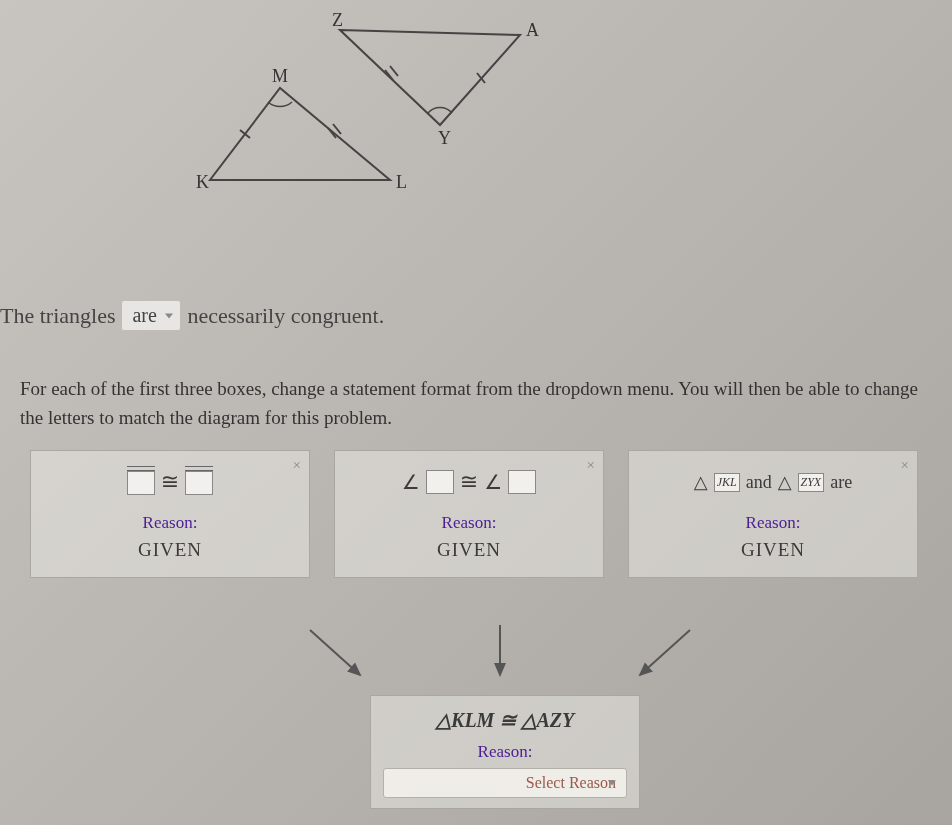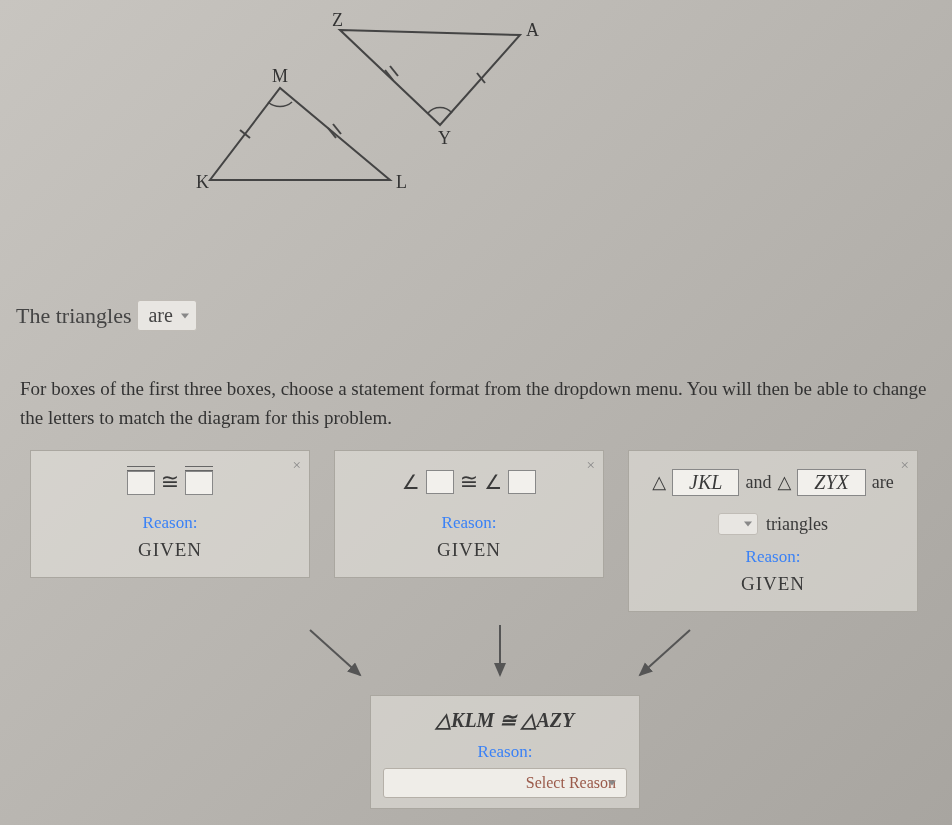--- a/index.html
+++ b/index.html
@@ -15,21 +15,21 @@
 .diagram-area {
   position: absolute;
   top: 10px;
   left: 150px;
   width: 450px;
   height: 200px;
 }
 .sentence {
   position: absolute;
   top: 300px;
-  left: 16px;
+  left: 0px;
   font-size: 22px;
   color: #444;
   display: flex;
   align-items: center;
   gap: 6px;
 }
 .dropdown-inline {
   background: #e8e6e2;
   border: 1px solid #c0bcb6;
   padding: 3px 22px 3px 10px;
@@ -110,30 +110,30 @@
   width: 28px;
   height: 24px;
   border: 1.5px solid #888;
   background: #f2f0ec;
   vertical-align: middle;
 }
 .filled-box {
   display: inline-block;
   border: 1.5px solid #888;
   background: #f2f0ec;
-  padding: 1px 16px;
+  padding: 1px 2px;
   font-style: italic;
-  font-size: 20px;
+  font-size: 12px;
 }
 .congruent { font-size: 22px; }
 .angle-sym { font-size: 20px; }
 .tri-sym { font-size: 18px; }
 .reason-label {
   font-size: 17px;
-  color: #3b82f6;
+  color: #4c1d95;
   margin-bottom: 6px;
 }
 .reason-value {
   font-size: 19px;
   letter-spacing: 1px;
 }
 .card3 .row2 {
   display: flex;
   align-items: center;
   justify-content: center;
@@ -234,23 +234,24 @@
 
     <text x="122" y="72" font-size="18" fill="#333">M</text>
     <text x="46" y="178" font-size="18" fill="#333">K</text>
     <text x="246" y="178" font-size="18" fill="#333">L</text>
   </svg>
 </div>
 
 <div class="sentence">
   <span>The triangles</span>
   <span class="dropdown-inline">are</span>
-</div>
-
-<div class="instructions">For boxes of the first three boxes, choose a statement format from the dropdown menu. You will then be able to change the letters to match the diagram for this problem.</div>
+  <span>necessarily congruent.</span>
+</div>
+
+<div class="instructions">For each of the first three boxes, change a statement format from the dropdown menu. You will then be able to change the letters to match the diagram for this problem.</div>
 
 <div class="cards">
 
   <div class="card card1">
     <span class="close">×</span>
     <div class="statement-row">
       <span class="seg-overline"><span class="blank-box"></span></span>
       <span class="congruent">≅</span>
       <span class="seg-overline"><span class="blank-box"></span></span>
     </div>
@@ -274,24 +275,20 @@
   <div class="card card3">
     <span class="close">×</span>
     <div class="statement-row" style="font-size:18px;flex-wrap:wrap;">
       <span class="tri-sym">△</span>
       <span class="filled-box">JKL</span>
       <span>and</span>
       <span class="tri-sym">△</span>
       <span class="filled-box">ZYX</span>
       <span>are</span>
     </div>
-    <div class="row2">
-      <span class="small-dd"></span>
-      <span style="font-size:18px;">triangles</span>
-    </div>
     <div class="reason-label">Reason:</div>
     <div class="reason-value">GIVEN</div>
   </div>
 
 </div>
 
 <div class="arrows">
   <svg width="500" height="80">
     <defs>
       <marker id="ah" markerWidth="8" markerHeight="8" refX="6" refY="3" orient="auto">

